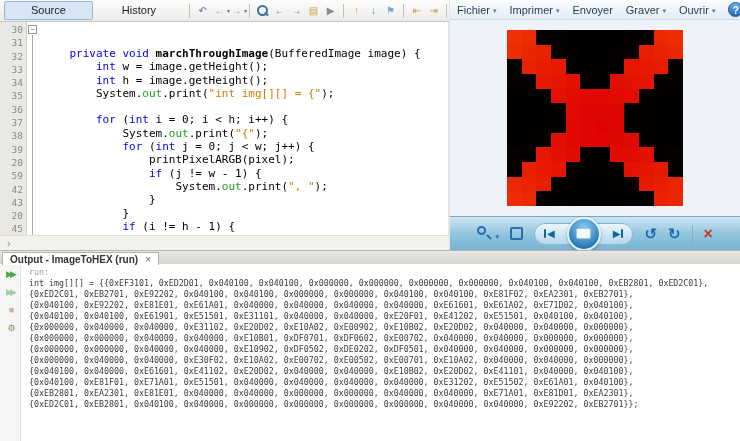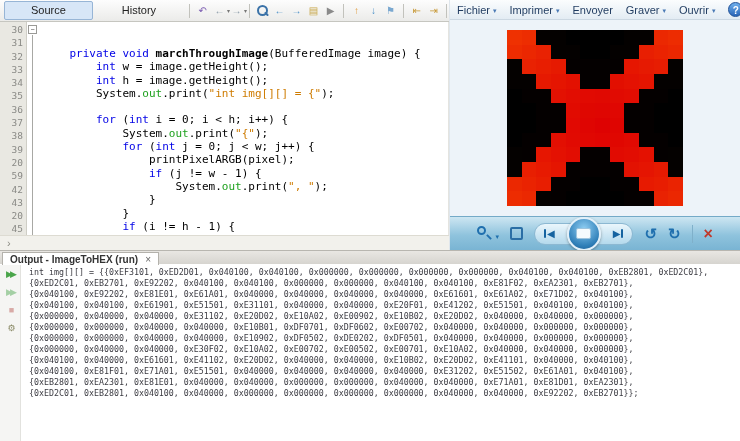--- a/index.html
+++ b/index.html
@@ -383,20 +383,21 @@
       </span>
     </div>
     <div class="obody">
       <div class="oicons">
           <span class="oico" style="color: rgb(74, 165, 74);">▶▶</span>
           <span class="oico" style="color: rgb(164, 207, 164);">▶▶</span>
           <span class="oico" style="color: rgb(216, 170, 166);">■</span>
           <span class="oico" style="color: rgb(138, 138, 102);">⚙</span>
         </div>
       <div class="otext">
+          <div class="oline run">run:</div>
           <div class="oline data">int img[][] = {{0xEF3101, 0xED2D01, 0x040100, 0x040100, 0x000000, 0x000000, 0x000000, 0x000000, 0x040100, 0x040100, 0xEB2801, 0xED2C01},</div>
           <div class="oline data">{0xED2C01, 0xEB2701, 0xE92202, 0x040100, 0x040100, 0x000000, 0x000000, 0x040100, 0x040100, 0xE81F02, 0xEA2301, 0xEB2701},</div>
           <div class="oline data">{0x040100, 0xE92202, 0xE81E01, 0xE61A01, 0x040000, 0x040000, 0x040000, 0x040000, 0xE61601, 0xE61A02, 0xE71D02, 0x040100},</div>
           <div class="oline data">{0x040100, 0x040100, 0xE61901, 0xE51501, 0xE31101, 0x040000, 0x040000, 0xE20F01, 0xE41202, 0xE51501, 0x040100, 0x040100},</div>
           <div class="oline data">{0x000000, 0x040000, 0x040000, 0xE31102, 0xE20D02, 0xE10A02, 0xE00902, 0xE10B02, 0xE20D02, 0x040000, 0x040000, 0x000000},</div>
           <div class="oline data">{0x000000, 0x000000, 0x040000, 0x040000, 0xE10B01, 0xDF0701, 0xDF0602, 0xE00702, 0x040000, 0x040000, 0x000000, 0x000000},</div>
           <div class="oline data">{0x000000, 0x000000, 0x040000, 0x040000, 0xE10902, 0xDF0502, 0xDE0202, 0xDF0501, 0x040000, 0x040000, 0x000000, 0x000000},</div>
           <div class="oline data">{0x000000, 0x040000, 0x040000, 0xE30F02, 0xE10A02, 0xE00702, 0xE00502, 0xE00701, 0xE10A02, 0x040000, 0x040000, 0x000000},</div>
           <div class="oline data">{0x040100, 0x040000, 0xE61601, 0xE41102, 0xE20D02, 0x040000, 0x040000, 0xE10B02, 0xE20D02, 0xE41101, 0x040000, 0x040100},</div>
           <div class="oline data">{0x040100, 0xE81F01, 0xE71A01, 0xE51501, 0x040000, 0x040000, 0x040000, 0x040000, 0xE31202, 0xE51502, 0xE61A01, 0x040100},</div>

